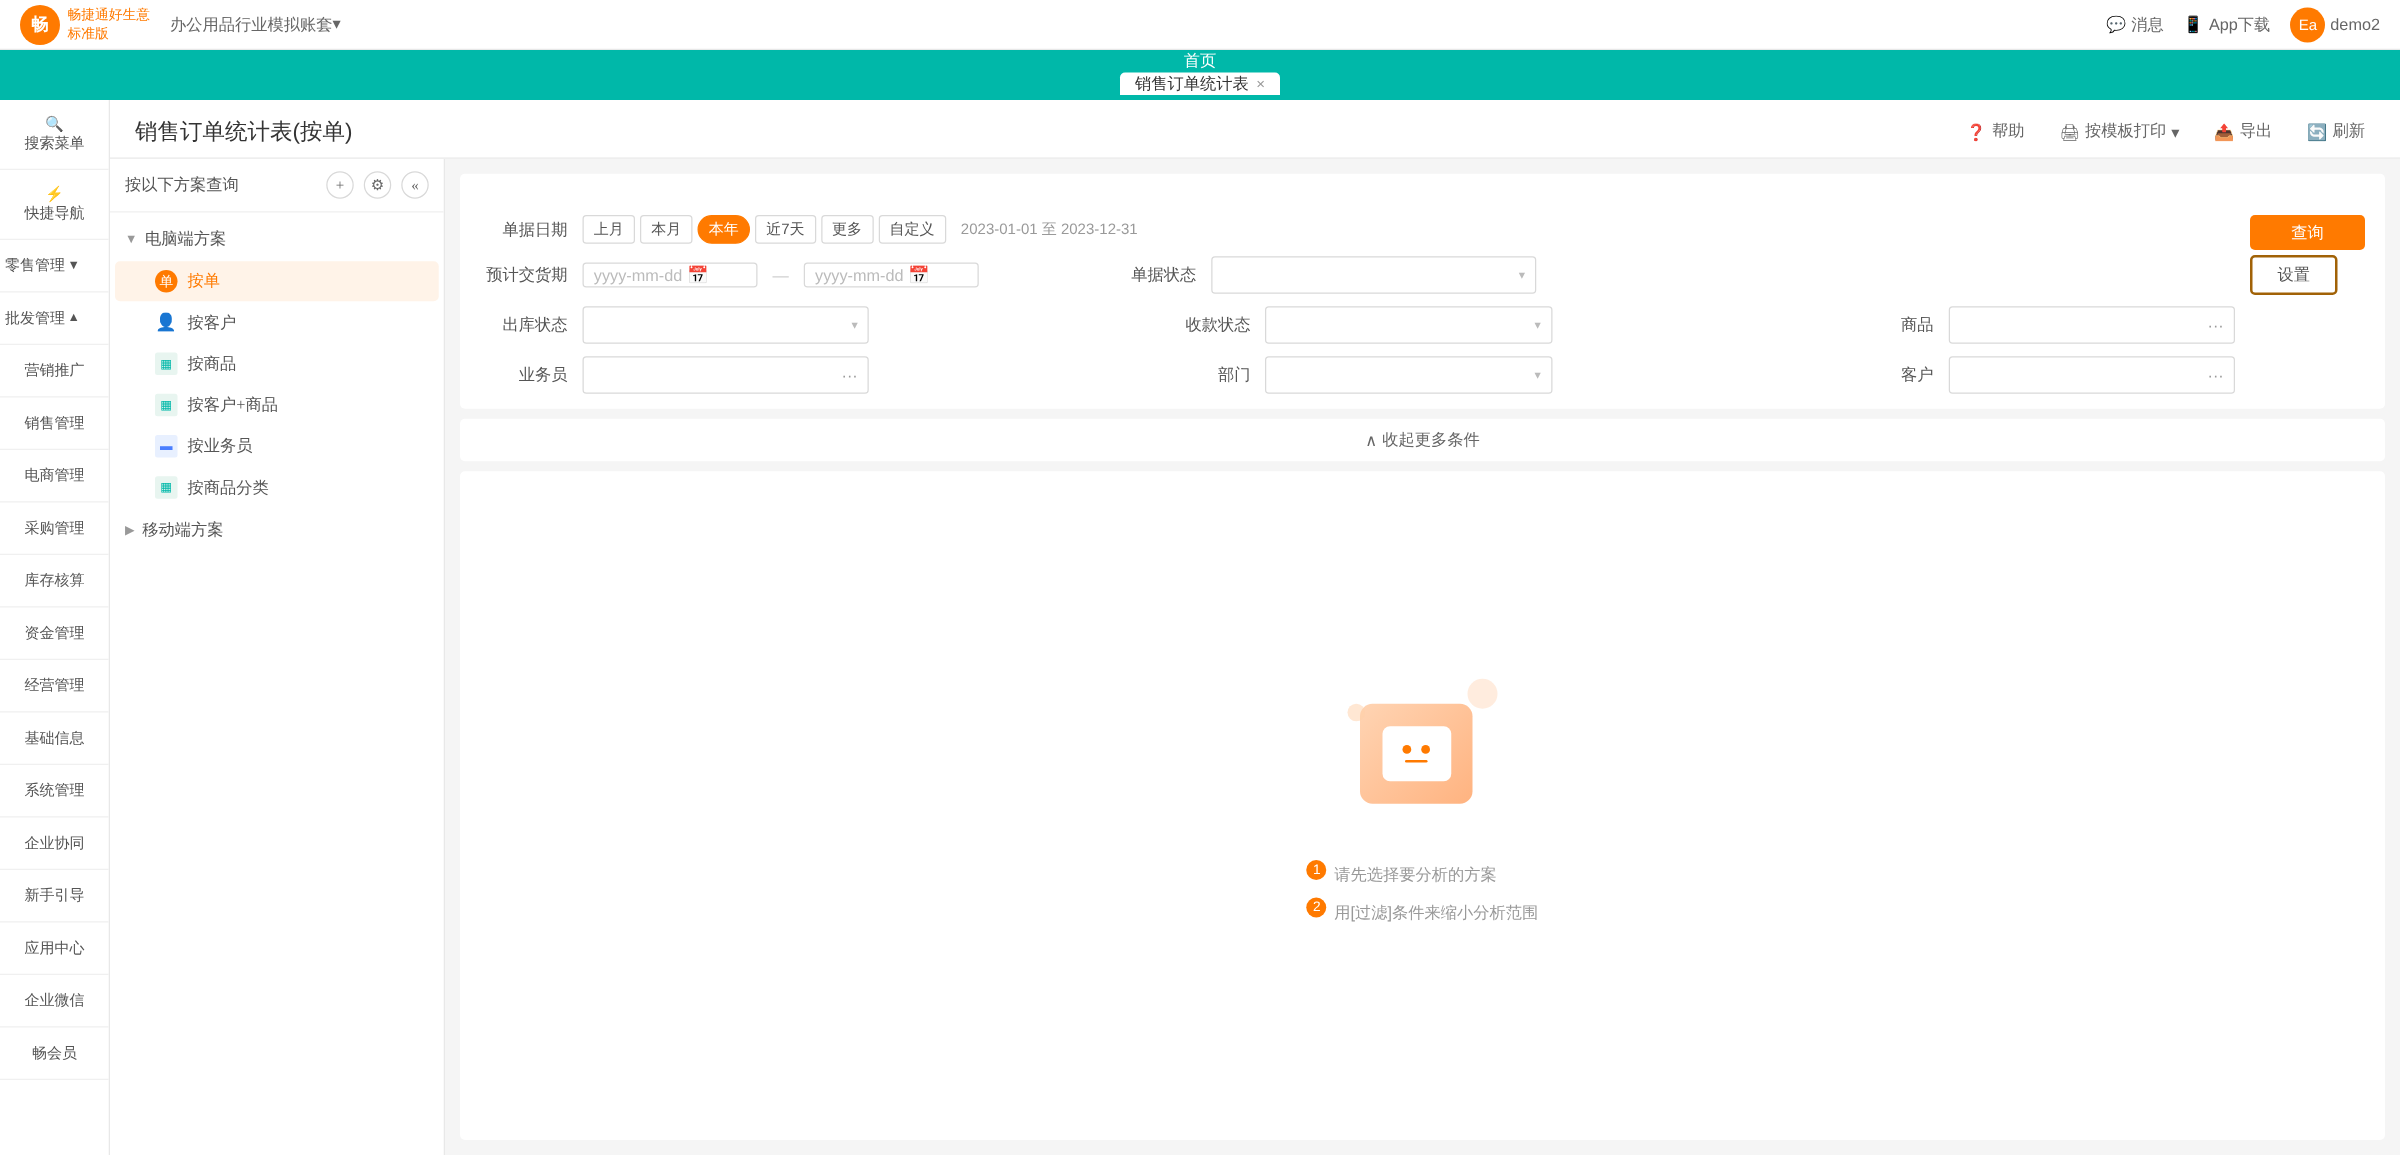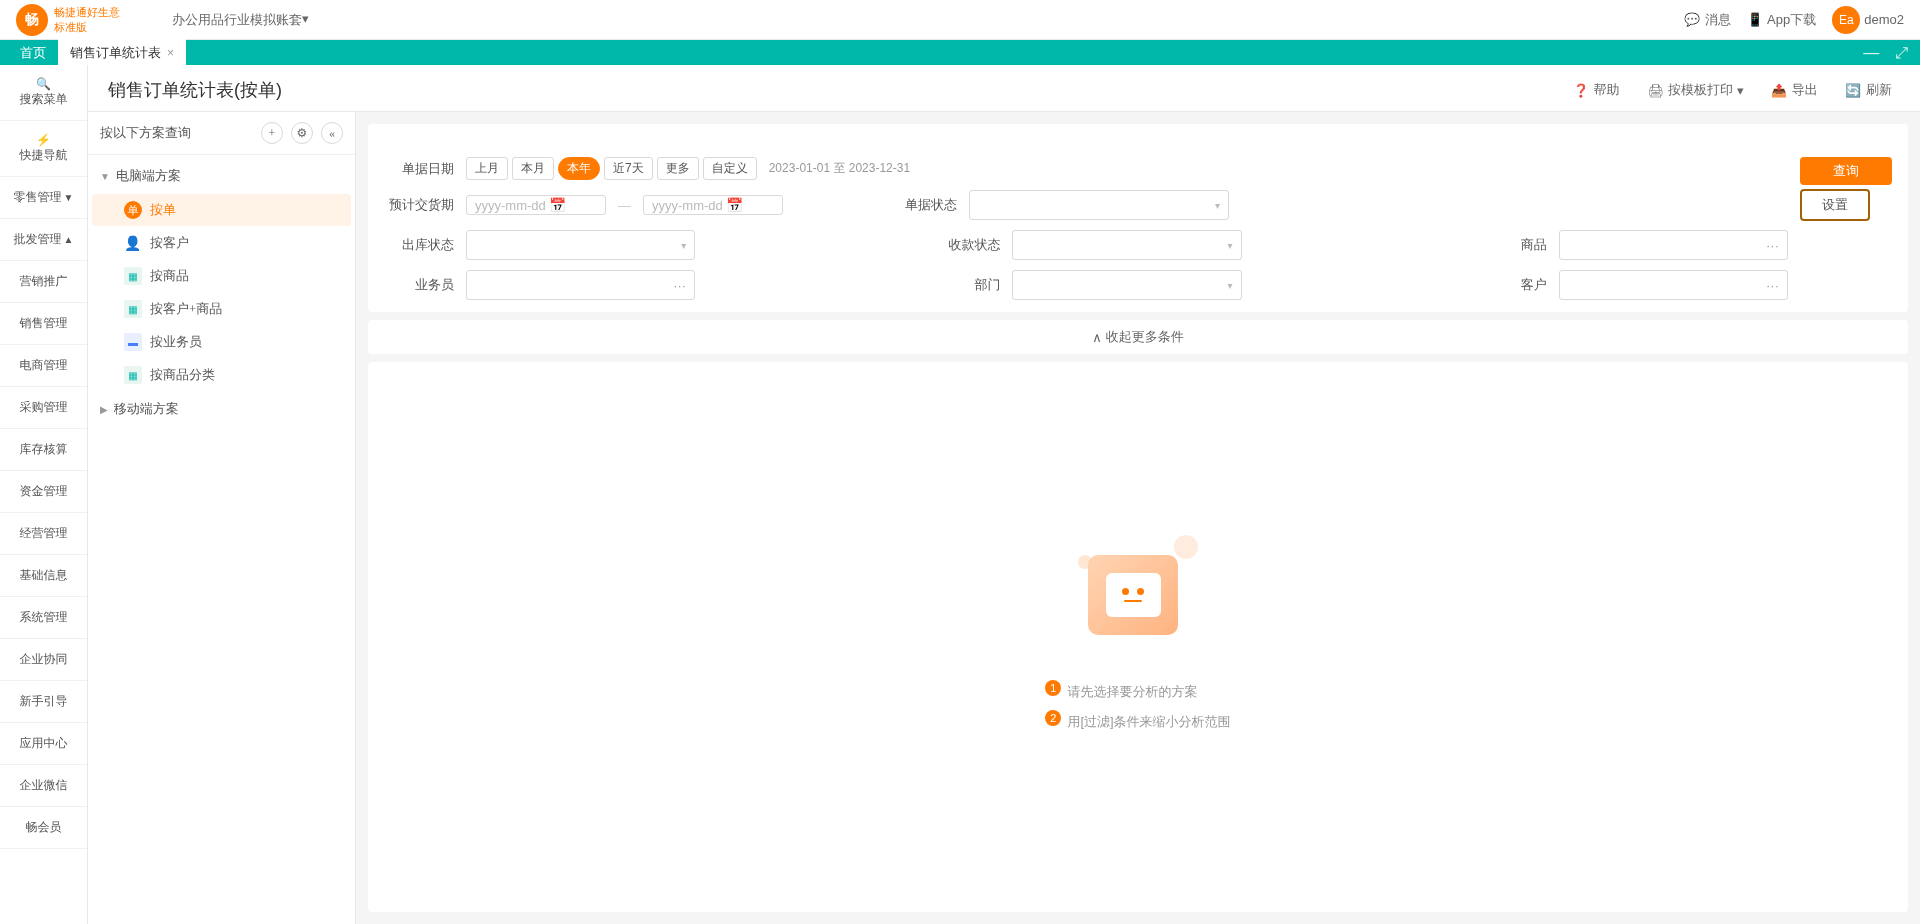--- a/index.html
+++ b/index.html
@@ -4,41 +4,41 @@
   <style>
     * { box-sizing: border-box; margin: 0; padding: 0; }
     body { font-family: 'Microsoft YaHei', Arial, sans-serif; font-size: 13px; background: #f5f5f5; color: #333; height: 924px; overflow: hidden; display: flex; flex-direction: column; }
 
     
     .top-bar { background: #fff; height: 40px; display: flex; align-items: center; justify-content: space-between; padding: 0 16px; border-bottom: 1px solid #e8e8e8; flex-shrink: 0; }
     .top-bar-left { display: flex; align-items: center; gap: 8px; }
     .logo-area { display: flex; align-items: center; gap: 6px; }
     .logo-icon { width: 32px; height: 32px; background: #ff7a00; border-radius: 50%; display: flex; align-items: center; justify-content: center; color: #fff; font-size: 14px; font-weight: bold; }
     .logo-text { font-size: 11px; color: #ff7a00; line-height: 1.3; }
-    .app-selector { display: flex; align-items: flex-start; gap: 0; color: #666; font-size: 13px; cursor: pointer; padding: 4px 8px; border-radius: 4px; margin-left: 36px; }
+    .app-selector { display: flex; align-items: flex-start; gap: 0; color: #666; font-size: 13px; cursor: pointer; padding: 4px 8px; border-radius: 4px; }
     .top-bar-right { display: flex; align-items: center; gap: 16px; }
     .top-bar-right-item { display: flex; align-items: center; gap: 4px; color: #666; font-size: 13px; cursor: pointer; }
     .avatar { width: 28px; height: 28px; border-radius: 50%; background: #ff7a00; display: flex; align-items: center; justify-content: center; color: #fff; font-size: 12px; }
 
     
-    .tab-bar { background: #00b8a9; height: 25px; display: flex; align-items: center; padding: 0 8px; flex-shrink: 0; }
+    .tab-bar { background: #00b8a9; height: 40px; display: flex; align-items: center; padding: 0 8px; flex-shrink: 0; flex-direction: column; }
     .tab-item { height: 32px; display: flex; align-items: center; gap: 6px; padding: 0 12px; border-radius: 4px 4px 0 0; font-size: 13px; cursor: pointer; color: rgba(255,255,255,0.85); }
     .tab-item.active { background: #fff; color: #333; }
     .tab-item.home { color: #fff; }
     .tab-close { color: #999; font-size: 12px; cursor: pointer; }
     .tab-bar-actions { margin-left: auto; display: flex; gap: 8px; }
     .tab-bar-action { color: rgba(255,255,255,0.85); cursor: pointer; font-size: 16px; padding: 4px; }
 
     
     .main-layout { display: flex; flex: 1; overflow: hidden; }
 
     
     .sidebar { width: 88px; background: #fff; border-right: 1px solid #e8e8e8; display: flex; flex-direction: column; flex-shrink: 0; overflow-y: auto; }
     .sidebar-item { padding: 12px 4px; text-align: center; cursor: pointer; font-size: 12px; color: #555; border-bottom: 1px solid #f0f0f0; }
-    .sidebar-item.has-arrow { display: flex; align-items: center; justify-content: center; gap: 2px; }
+    .sidebar-item.has-arrow { display: flex; align-items: center; gap: 2px; }
     .sidebar-item .arrow { font-size: 10px; }
 
     
     .content-area { flex: 1; overflow: hidden; display: flex; flex-direction: column; }
 
     
     .page-header { background: #fff; padding: 12px 20px 8px; border-bottom: 1px solid #e8e8e8; display: flex; align-items: center; justify-content: space-between; flex-shrink: 0; }
     .page-title { font-size: 18px; font-weight: 500; color: #333; }
     .page-actions { display: flex; align-items: center; gap: 12px; }
     .page-action-btn { display: flex; align-items: center; gap: 4px; font-size: 13px; color: #666; cursor: pointer; padding: 4px 8px; border-radius: 4px; }

